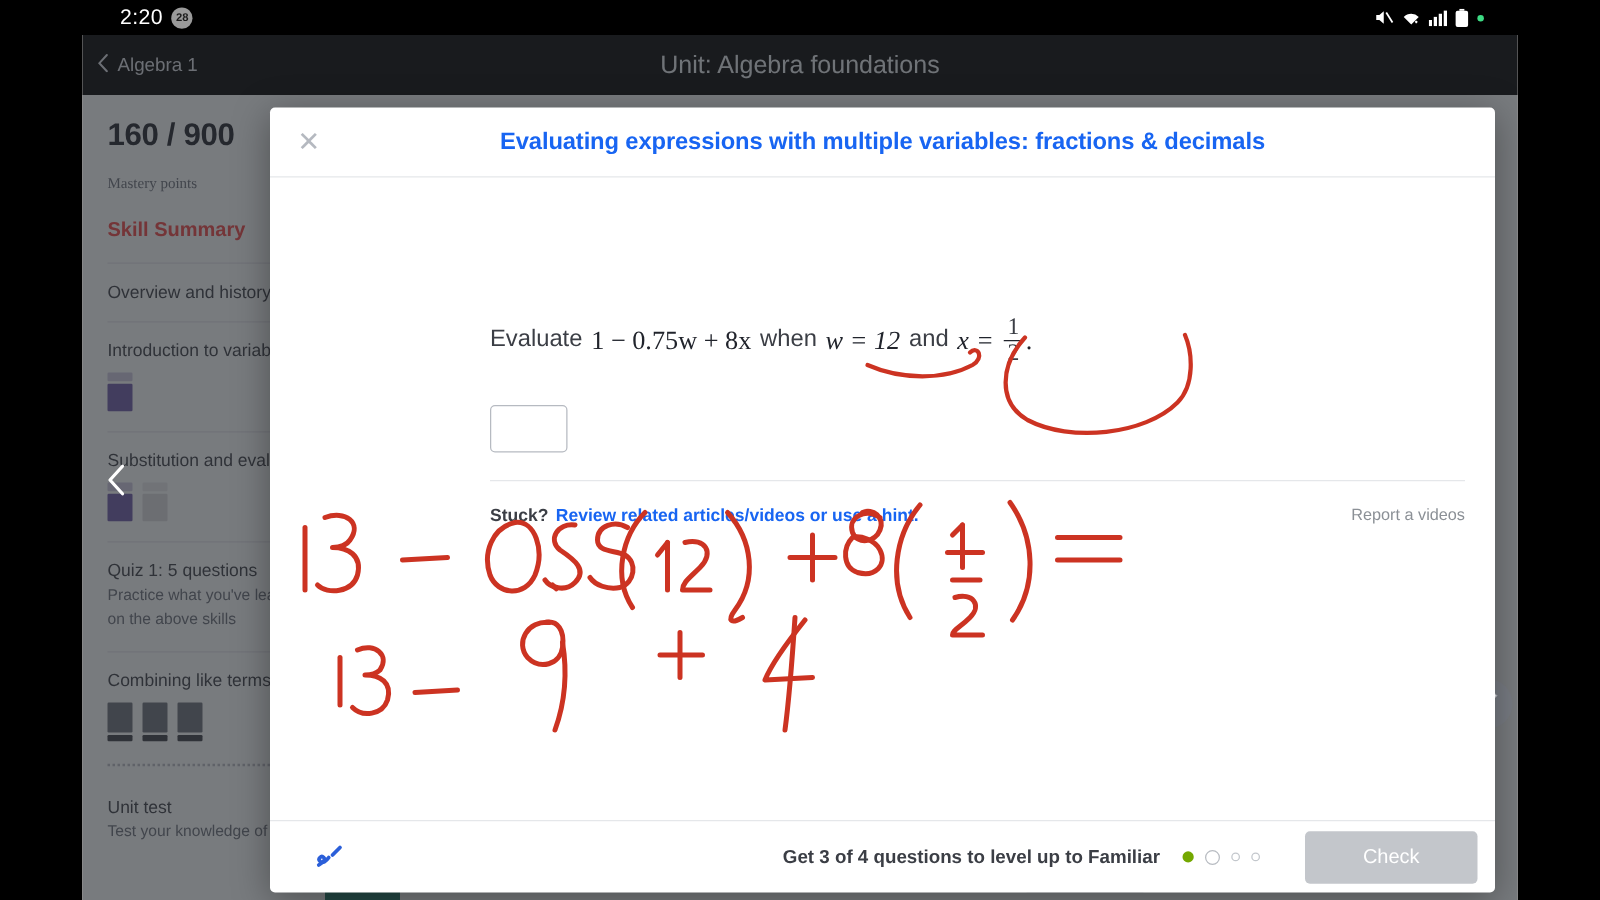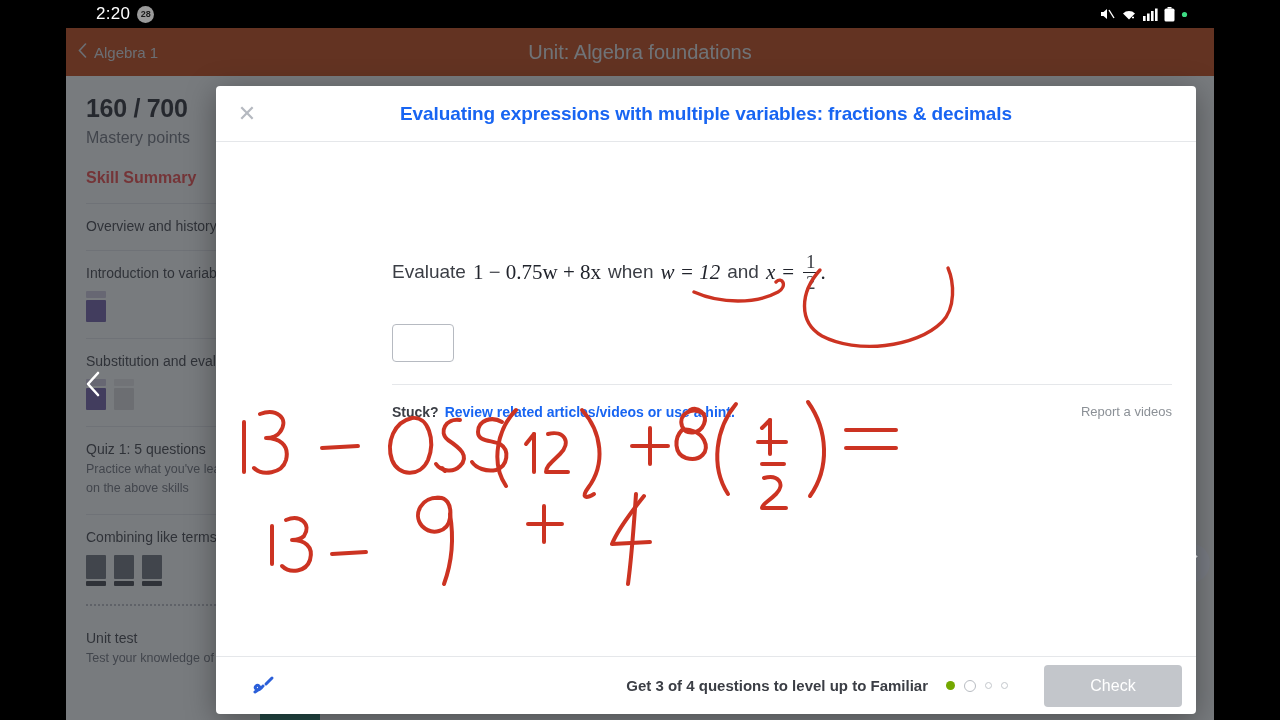--- a/index.html
+++ b/index.html
@@ -34,37 +34,37 @@
   
   .app {
     position: absolute; left: 66px; top: 28px;
     width: 1148px; height: 692px;
     background: #f7f8fa; overflow: hidden;
   }
 
   
   .appnav {
     position: absolute; left: 0; top: 0; width: 1148px; height: 48px;
-    background: #c2410c; color: #cfd3da;
+    background: #000000; color: #cfd3da;
     display: flex; align-items: center;
   }
   .appnav-back {
     display: flex; align-items: center; gap: 7px;
     margin-left: 12px; font-size: 15px; color: #d8dbe1;
   }
   .appnav-title {
     position: absolute; left: 0; right: 0; text-align: center;
     font-size: 20px; color: #e3e6ea;
   }
 
   
   .bg-body { position: absolute; left: 0; top: 48px; width: 1148px; height: 644px; background: #fafbfc; }
   .col-left { position: absolute; left: 0; top: 0; width: 290px; padding: 18px 20px 0 20px; }
   .mastery-score { font-size: 25px; font-weight: bold; color: #21242c; letter-spacing: -.3px; }
-  .mastery-sub { font-size: 16px; color: #6b707a; margin-top: 6px; }
+  .mastery-sub { font-size: 12px; color: #6b707a; margin-top: 16px; font-family: Liberation Serif, serif; }
   .skill-head { font-size: 16px; font-weight: bold; color: #ef4444; margin-top: 22px; }
   .sec { border-top: 1px solid #e3e5e9; margin-top: 16px; padding-top: 14px; }
   .sec-title { font-size: 14px; color: #3b3e45; }
   .sec-sub { font-size: 12.5px; color: #6b707a; line-height: 1.5; margin-top: 3px; }
   .bars { display: flex; gap: 8px; margin-top: 10px; }
   .bar { width: 20px; }
   .bar i { display: block; height: 7px; background: #ccc9e0; border-radius: 1px; }
   .bar b { display: block; height: 22px; background: #6d5ba8; border-radius: 1px; margin-top: 2px; }
   .bar.empty b { background: #d9dade; }
   .bar.empty i { background: #e6e7ea; }
@@ -256,21 +256,21 @@
               <path d="M7.5 1L1.5 7.5 7.5 14" stroke="#d8dbe1" stroke-width="1.6" fill="none" stroke-linecap="round"></path>
             </svg>
         </span>
         <span>Algebra 1</span>
       </div>
       <div class="appnav-title">Unit: Algebra foundations</div>
     </div>
 
     <div class="bg-body">
       <div class="col-left">
-        <div class="mastery-score">160 / 700</div>
+        <div class="mastery-score">160 / 900</div>
         <div class="mastery-sub">Mastery points</div>
         <div class="skill-head">Skill Summary</div>
 
         <div class="sec">
           <div class="sec-title">Overview and history of algebra</div>
         </div>
         <div class="sec">
           <div class="sec-title">Introduction to variables</div>
           <div class="bars">
               <span class="bar">

